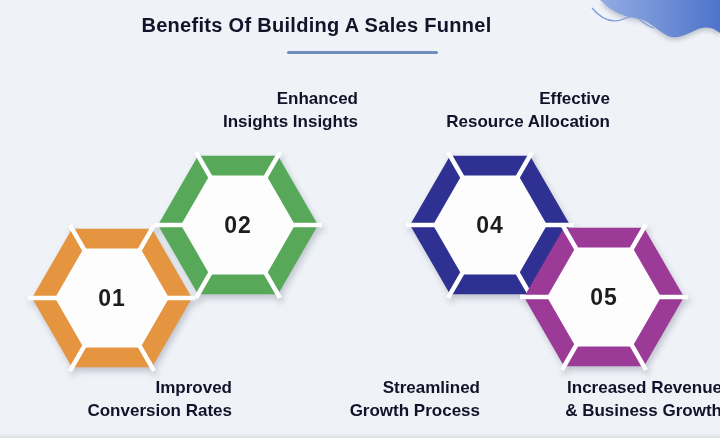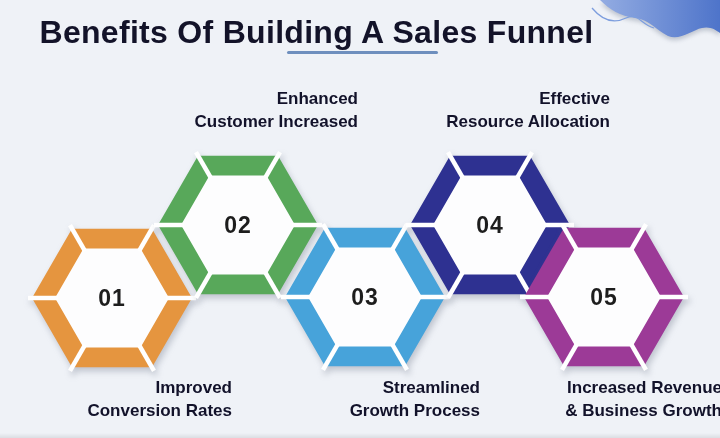--- a/index.html
+++ b/index.html
@@ -13,21 +13,21 @@
     height: 438px;
     background: #EFF2F7;
     overflow: hidden;
   }
   .title {
     position: absolute;
     top: 14px;
     left: 0;
     width: 633px;
     text-align: center;
-    font-size: 32px;
+    font-size: 20px;
     font-weight: 800;
     letter-spacing: 0.3px;
     color: #131329;
   }
   .title-underline {
     position: absolute;
     top: 51px;
     left: 287px;
     width: 151px;
     height: 3px;
@@ -96,21 +96,21 @@
         <stop offset="0" stop-color="#93ACE2"></stop>
         <stop offset="1" stop-color="#4E74CA"></stop>
       </linearGradient>
     </defs>
     <path d="M20,0 C30,10 40,16 55,18 C70,20 76,30 88,36 C100,41 112,30 122,28 C130,26 136,30 140,33 L140,0 Z" fill="url(#waveGrad)" style="filter: drop-shadow(0 3px 2px rgba(120,130,150,0.4));"></path>
     <path d="M12,8 C22,20 34,24 46,18 C58,12 60,24 74,28" fill="none" stroke="#7D9EDE" stroke-width="1.3"></path>
   </svg>
 
   <div class="hex-label" style="left:118px; top:88px;">
     <div>Enhanced</div>
-    <div>Customer Increased</div>
+    <div>Insights Insights</div>
   </div>
   <div class="hex-label" style="left:370px; top:88px;">
     <div>Effective</div>
     <div>Resource Allocation</div>
   </div>
 
   <div class="hex" style="left:27px; top:222px;">
     <svg width="170" height="152" viewBox="-85 -76 170 152">
       <path d="M62,0 L31,53.7 L-31,53.7 L-62,0 L-31,-53.7 L31,-53.7 Z" fill="#FDFDFE"></path>
       <path fill-rule="evenodd" d="M80,0 L40,69.3 L-40,69.3 L-80,0 L-40,-69.3 L40,-69.3 Z M57,0 L28.5,49.4 L-28.5,49.4 L-57,0 L-28.5,-49.4 L28.5,-49.4 Z" fill="#E5953F"></path>
@@ -135,35 +135,20 @@
         <line x1="42" y1="72.8" x2="27" y2="46.9"></line>
         <line x1="-42" y1="72.8" x2="-27" y2="46.9"></line>
         <line x1="-84" y1="0" x2="-54" y2="0"></line>
         <line x1="-42" y1="-72.8" x2="-27" y2="-46.9"></line>
         <line x1="42" y1="-72.8" x2="27" y2="-46.9"></line>
       </g>
     </svg>
     <div class="hex-number">02</div>
   </div>
 
-  <div class="hex" style="left:280px; top:221px;">
-    <svg width="170" height="152" viewBox="-85 -76 170 152">
-      <path d="M62,0 L31,53.7 L-31,53.7 L-62,0 L-31,-53.7 L31,-53.7 Z" fill="#FDFDFE"></path>
-      <path fill-rule="evenodd" d="M80,0 L40,69.3 L-40,69.3 L-80,0 L-40,-69.3 L40,-69.3 Z M57,0 L28.5,49.4 L-28.5,49.4 L-57,0 L-28.5,-49.4 L28.5,-49.4 Z" fill="#47A3DA"></path>
-      <g stroke="#FFFFFF" stroke-width="4.5">
-        <line x1="84" y1="0" x2="54" y2="0"></line>
-        <line x1="42" y1="72.8" x2="27" y2="46.9"></line>
-        <line x1="-42" y1="72.8" x2="-27" y2="46.9"></line>
-        <line x1="-84" y1="0" x2="-54" y2="0"></line>
-        <line x1="-42" y1="-72.8" x2="-27" y2="-46.9"></line>
-        <line x1="42" y1="-72.8" x2="27" y2="-46.9"></line>
-      </g>
-    </svg>
-    <div class="hex-number">03</div>
-  </div>
 
   <div class="hex" style="left:405px; top:149px;">
     <svg width="170" height="152" viewBox="-85 -76 170 152">
       <path d="M62,0 L31,53.7 L-31,53.7 L-62,0 L-31,-53.7 L31,-53.7 Z" fill="#FDFDFE"></path>
       <path fill-rule="evenodd" d="M80,0 L40,69.3 L-40,69.3 L-80,0 L-40,-69.3 L40,-69.3 Z M57,0 L28.5,49.4 L-28.5,49.4 L-57,0 L-28.5,-49.4 L28.5,-49.4 Z" fill="#2E3191"></path>
       <g stroke="#FFFFFF" stroke-width="4.5">
         <line x1="84" y1="0" x2="54" y2="0"></line>
         <line x1="42" y1="72.8" x2="27" y2="46.9"></line>
         <line x1="-42" y1="72.8" x2="-27" y2="46.9"></line>
         <line x1="-84" y1="0" x2="-54" y2="0"></line>

